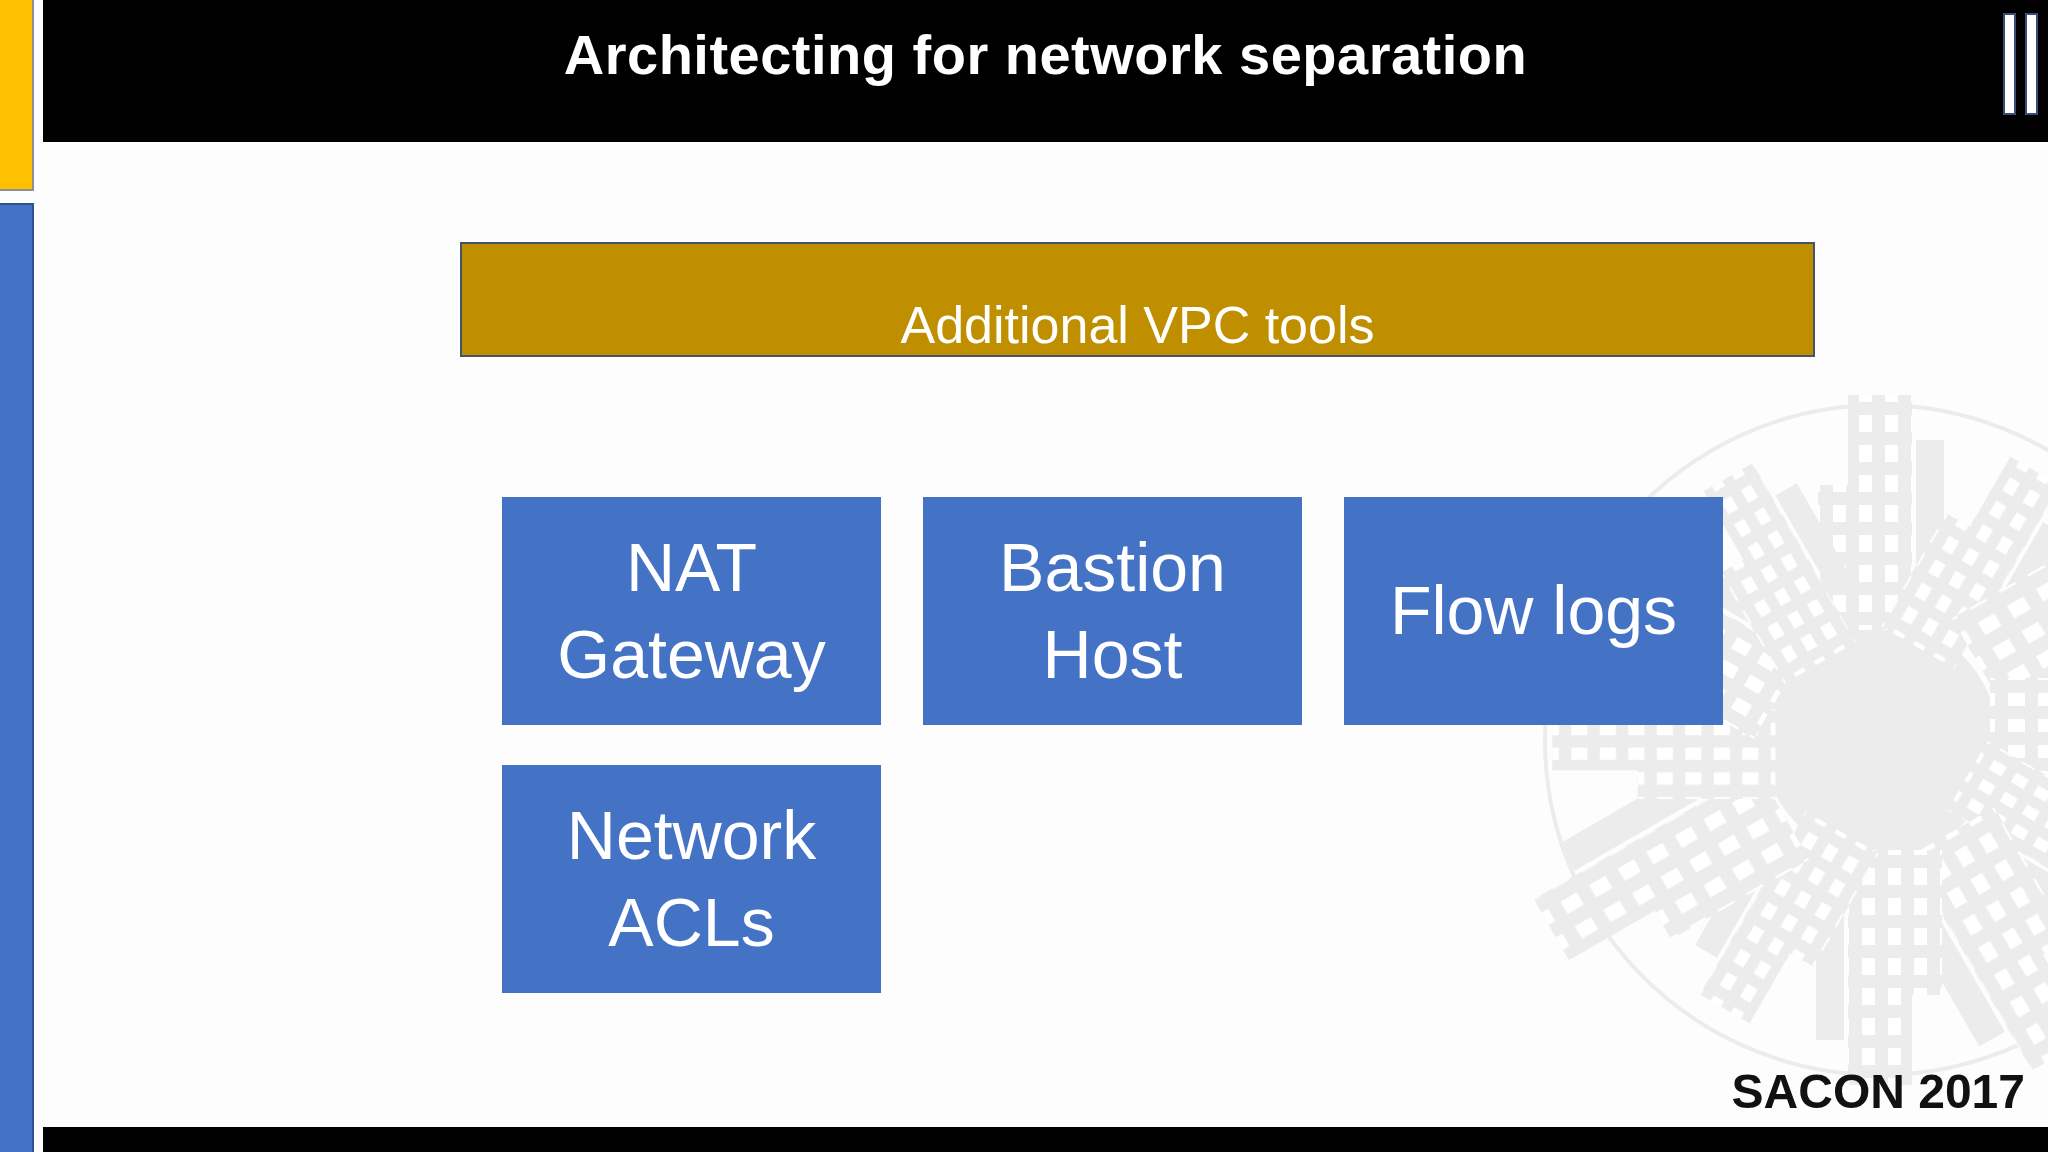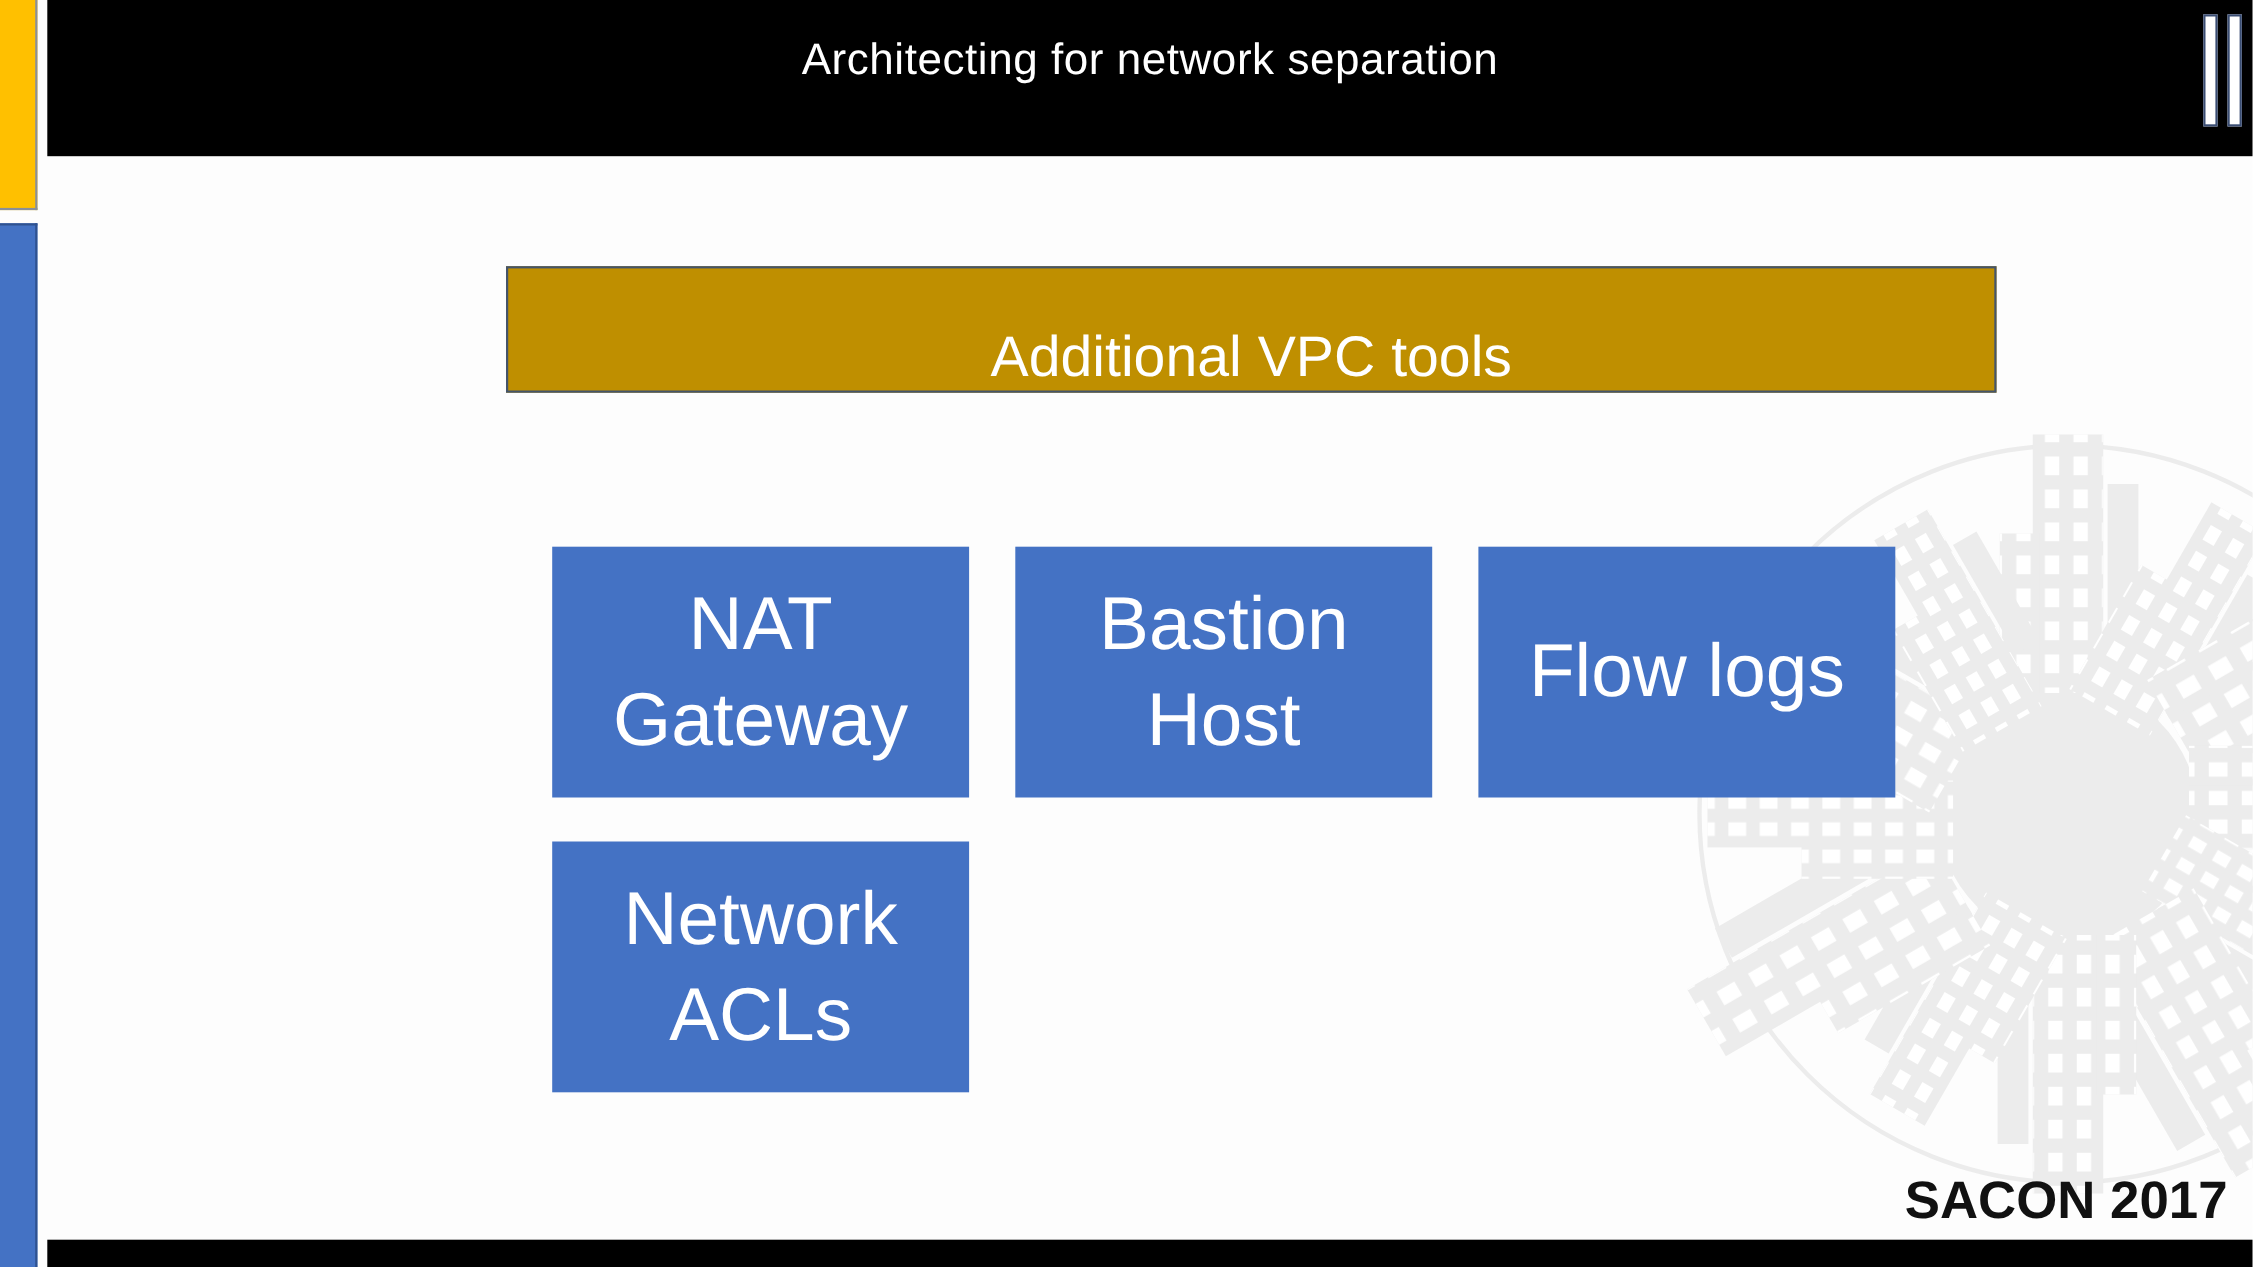--- a/index.html
+++ b/index.html
@@ -13,21 +13,21 @@
 
   
   .header {
     position: absolute; left: 43px; top: 0; width: 2005px; height: 142px;
     background: var(--header-bg, #000);
     display: flex; align-items: center; justify-content: center;
     z-index: 4;
   }
   .header-title {
     color: var(--text-light, #fff);
-    font-size: 40px; font-weight: normal; letter-spacing: 0.5px;
+    font-size: 56px; font-weight: bold; letter-spacing: 0.5px;
     margin-top: -34px; 
     white-space: nowrap;
   }
   .logo-bars {
     position: absolute; top: 13px; right: 10px; height: 102px;
     display: flex; gap: 9px;
   }
   .logo-bar {
     width: 9px; height: 98px;
     background: #ffffff;

